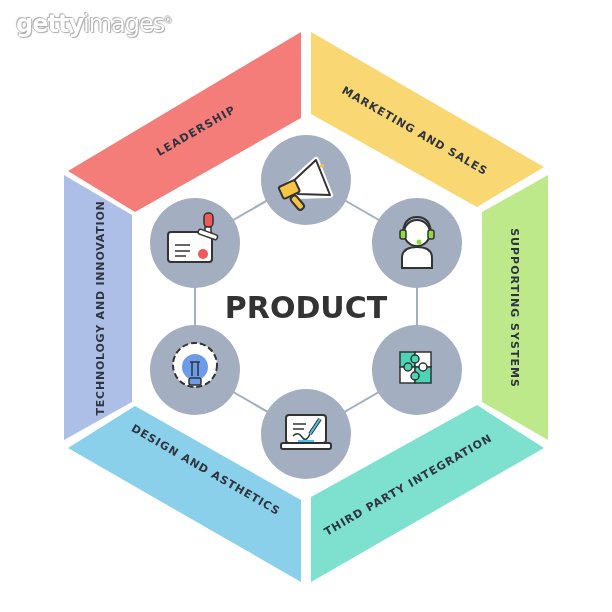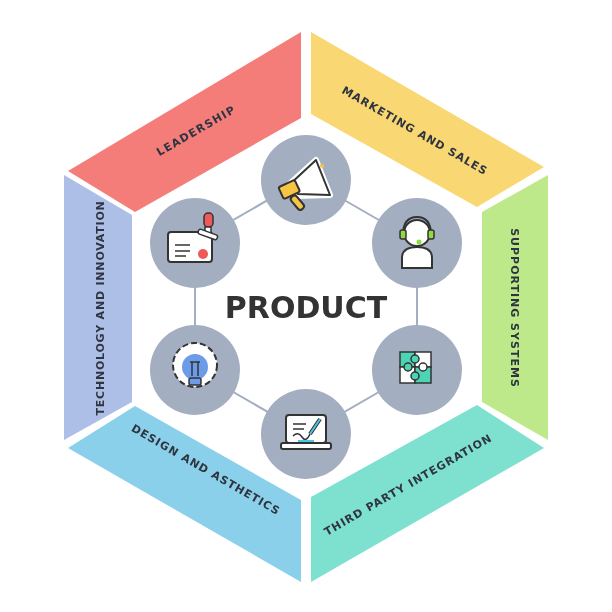--- a/index.html
+++ b/index.html
@@ -7,20 +7,21 @@
   #stage { position:absolute; left:0; top:0; width:612px; height:612px; }
   .watermark { position:absolute; left:16px; top:10px; font-family:"DejaVu Sans", sans-serif; font-size:24px; font-weight:bold; color:#ffffff; letter-spacing:-1px;
     text-shadow: 0 0 1px #9a9a9a, 0 0 1px #9a9a9a, 1px 1px 1px #b0b0b0, -1px -1px 1px #b0b0b0; }
   .watermark .light { font-weight:normal; }
   svg text { font-family:"DejaVu Sans", sans-serif; }
 </style>
 </head>
 <body>
 
 <div id="stage">
+  <div class="watermark"><span>getty</span><span class="light">images</span><sup style="font-size:8px">®</sup></div>
 
   <svg width="612" height="612" viewBox="0 0 612 612" xmlns="http://www.w3.org/2000/svg" style="position:absolute;left:0;top:0">
 
     <polygon id="seg0" points="301,32 301,118 135,212 68,171" fill="#F47D7A"></polygon>
 
     <polygon id="seg1" points="311,32 544,167 477,207 311,114" fill="#F9D772"></polygon>
 
     <polygon id="seg2" points="548,175 548,440 482,402 482,212" fill="#BDE98A"></polygon>
 
     <polygon id="seg3" points="544,448 311,582 311,497 477,405" fill="#7EE0CE"></polygon>

